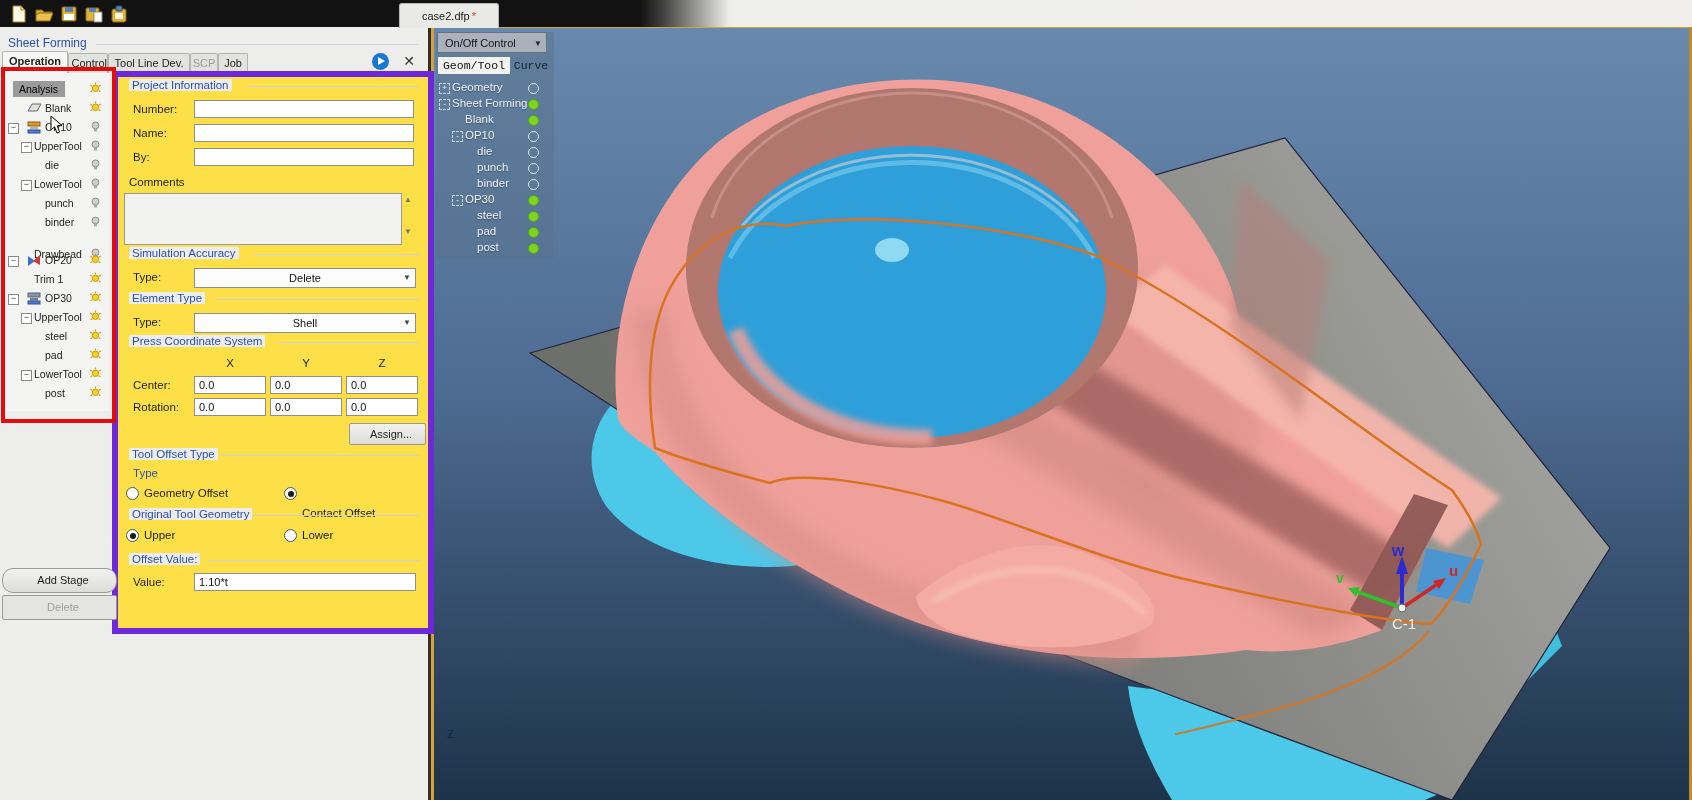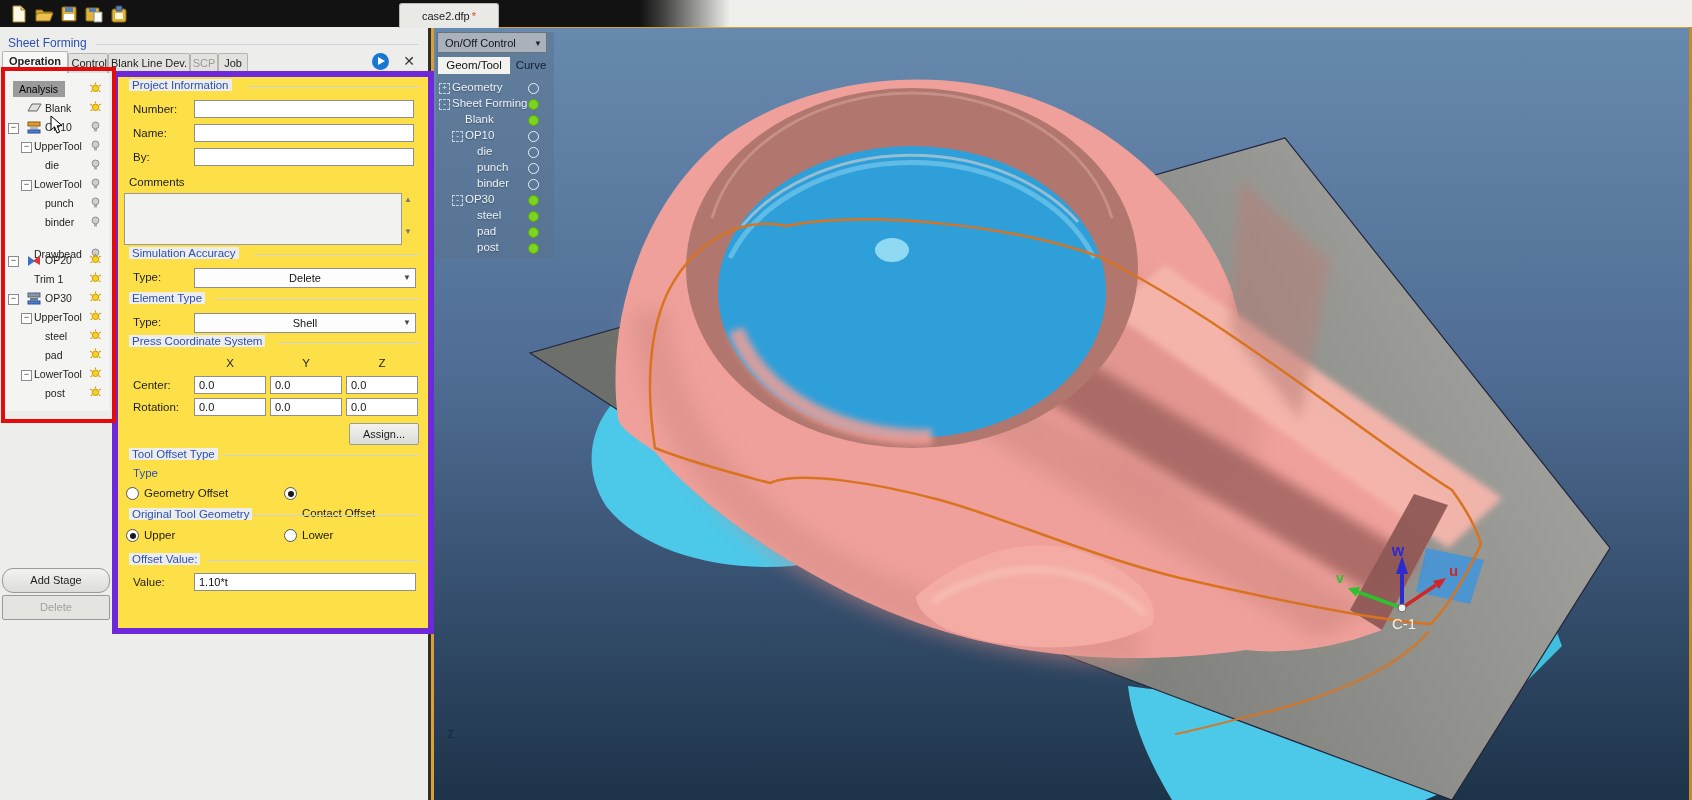--- a/index.html
+++ b/index.html
@@ -42,33 +42,33 @@
   .gline{position:absolute;height:1px;background:#ccd1da;}
   .flabel{position:absolute;font-size:11.5px;color:#1e1e1e;white-space:nowrap;}
   .tinput{position:absolute;height:18px;border:1px solid #8f8f8f;background:#fff;font-size:11px;
           font-family:"Liberation Sans",sans-serif;color:#111;padding:0 4px;box-sizing:border-box;}
   .dropdown{position:absolute;height:20px;border:1px solid #8f8f8f;background:#fdfdfd;font-size:11px;color:#111;
             text-align:center;line-height:18px;cursor:pointer;box-sizing:border-box;}
   .dropdown .arr{position:absolute;right:4px;top:0;font-size:8px;color:#444;}
   .comments{position:absolute;border:1px solid #9a9a9a;background:#f2f2f0;}
   .scrollarr{position:absolute;font-size:8px;color:#777;}
   .btn{position:absolute;background:linear-gradient(#f2f2f0,#dcdcd8);border:1px solid #9a9a96;border-radius:2px;
-       font-size:11px;color:#1c1c1c;text-align:center;cursor:pointer;}
+       font-size:11px;color:#1c1c1c;text-align:center;cursor:pointer;padding-left:7px;}
   .btn.disabled{color:#a0a09c;background:#e4e4e1;}
   .radio{position:absolute;width:11px;height:11px;border-radius:50%;border:1px solid #555;background:#fff;cursor:pointer;}
   .radio.on:before{content:"";position:absolute;left:2.5px;top:2.5px;width:6px;height:6px;border-radius:50%;background:#1a1a1a;}
   .collbl{position:absolute;font-size:11.5px;color:#1e1e1e;text-align:center;width:72px;}
   
   #scene{left:428px;top:25px;z-index:1;}
   
   #onoff{left:436px;top:32px;width:118px;height:226px;background:rgba(88,112,138,0.45);z-index:10;}
   #onoff-dd{position:absolute;left:1px;top:0;width:110px;height:21px;background:#aab1ba;border:1px solid #68727e;
             font-size:11px;color:#101418;line-height:20px;padding-left:7px;box-sizing:border-box;cursor:pointer;}
   #onoff-dd .arr{position:absolute;right:4px;top:1px;font-size:8px;color:#223;}
-  .oftab{position:absolute;top:25px;height:17px;font-size:11.5px;text-align:center;line-height:17px;cursor:pointer;}
+  .oftab{position:absolute;top:25px;height:17px;font-size:11.5px;text-align:center;line-height:17px;cursor:pointer;font-family:Liberation Mono, monospace;}
   .oftab.active{background:#f2f2ef;color:#111;}
   .oftab.idle{color:#14202e;}
   .otrow{position:absolute;height:16px;width:116px;font-size:11.5px;color:#eef2f6;cursor:pointer;}
   .otrow .lbl{position:absolute;top:1px;white-space:nowrap;text-shadow:0 1px 1px rgba(20,30,40,.4);}
   .oexp{position:absolute;top:3px;width:9px;height:9px;border:1px dashed rgba(235,240,245,.75);
         font-size:8px;line-height:8px;text-align:center;color:#f0f4f8;cursor:pointer;}
   .ocircle{position:absolute;left:92px;top:3px;width:9px;height:9px;border-radius:50%;cursor:pointer;}
   .ocircle.on{background:#7ed321;border:1px solid #57a60d;}
   .ocircle.off{background:transparent;border:1.5px solid #edf2f6;}
 </style>
@@ -258,21 +258,21 @@
     <span>case2.dfp</span><span class="star">*</span>
   </div>
 </div>
 
 <div id="left-panel" class="abs">
   <div id="sf-title" class="abs">Sheet Forming</div>
   <div id="sf-title-line" class="abs"></div>
   <div id="sf-tabs">
       <div class="abs sf-tab active" style="left: 2px; width: 64px;">Operation</div>
       <div class="abs sf-tab" style="left: 68px; width: 38px; text-align: right;">Control</div>
-      <div class="abs sf-tab" style="left: 108px; width: 80px;">Blank Line Dev.</div>
+      <div class="abs sf-tab" style="left: 108px; width: 80px;">Tool Line Dev.</div>
       <div class="abs sf-tab disabled" style="left: 190px; width: 26px;">SCP</div>
       <div class="abs sf-tab" style="left: 218px; width: 28px;">Job</div>
     </div>
   <div id="run-btn" class="abs"></div>
   <div id="close-btn" class="abs">✕</div>
 
   <div id="tree-box" class="abs"></div>
   <div id="red-rect" class="abs"></div>
   <svg id="cursor" class="abs" width="14" height="20">
     <path d="M1,1 L1,15 L4.6,11.8 L7,18 L9.6,17 L7.2,10.8 L12,10.6 Z" fill="#fff" stroke="#000" stroke-width="1"></path>

